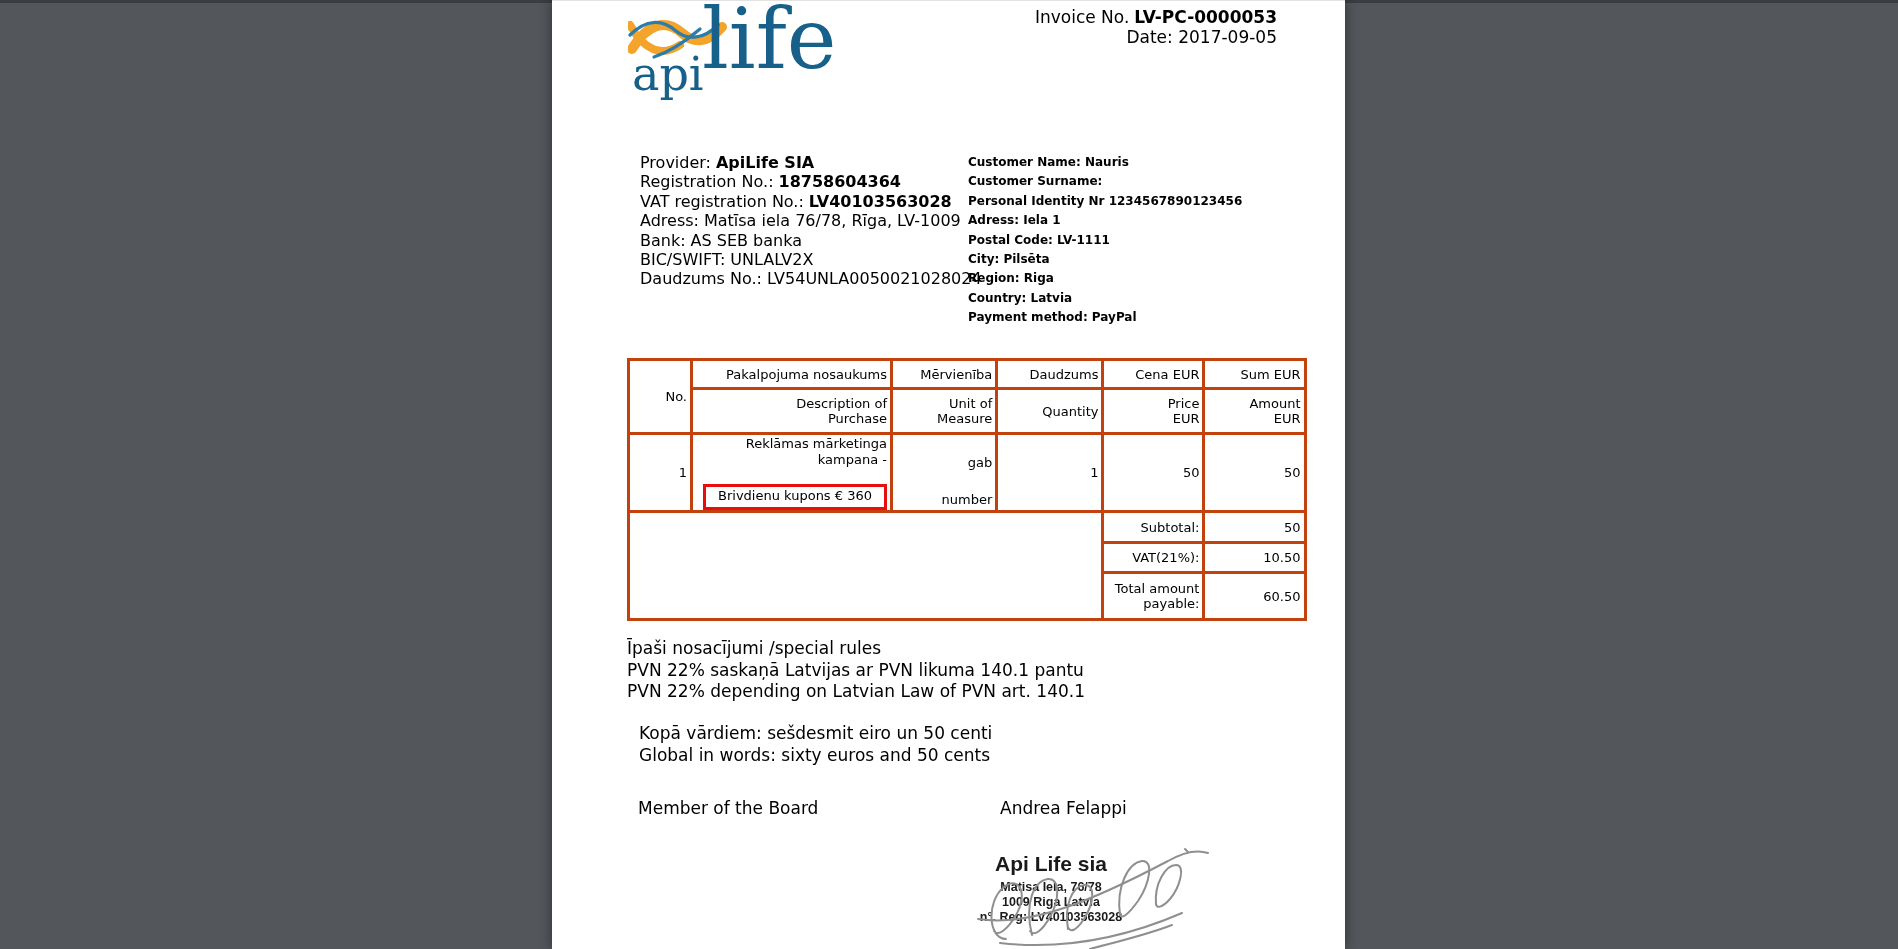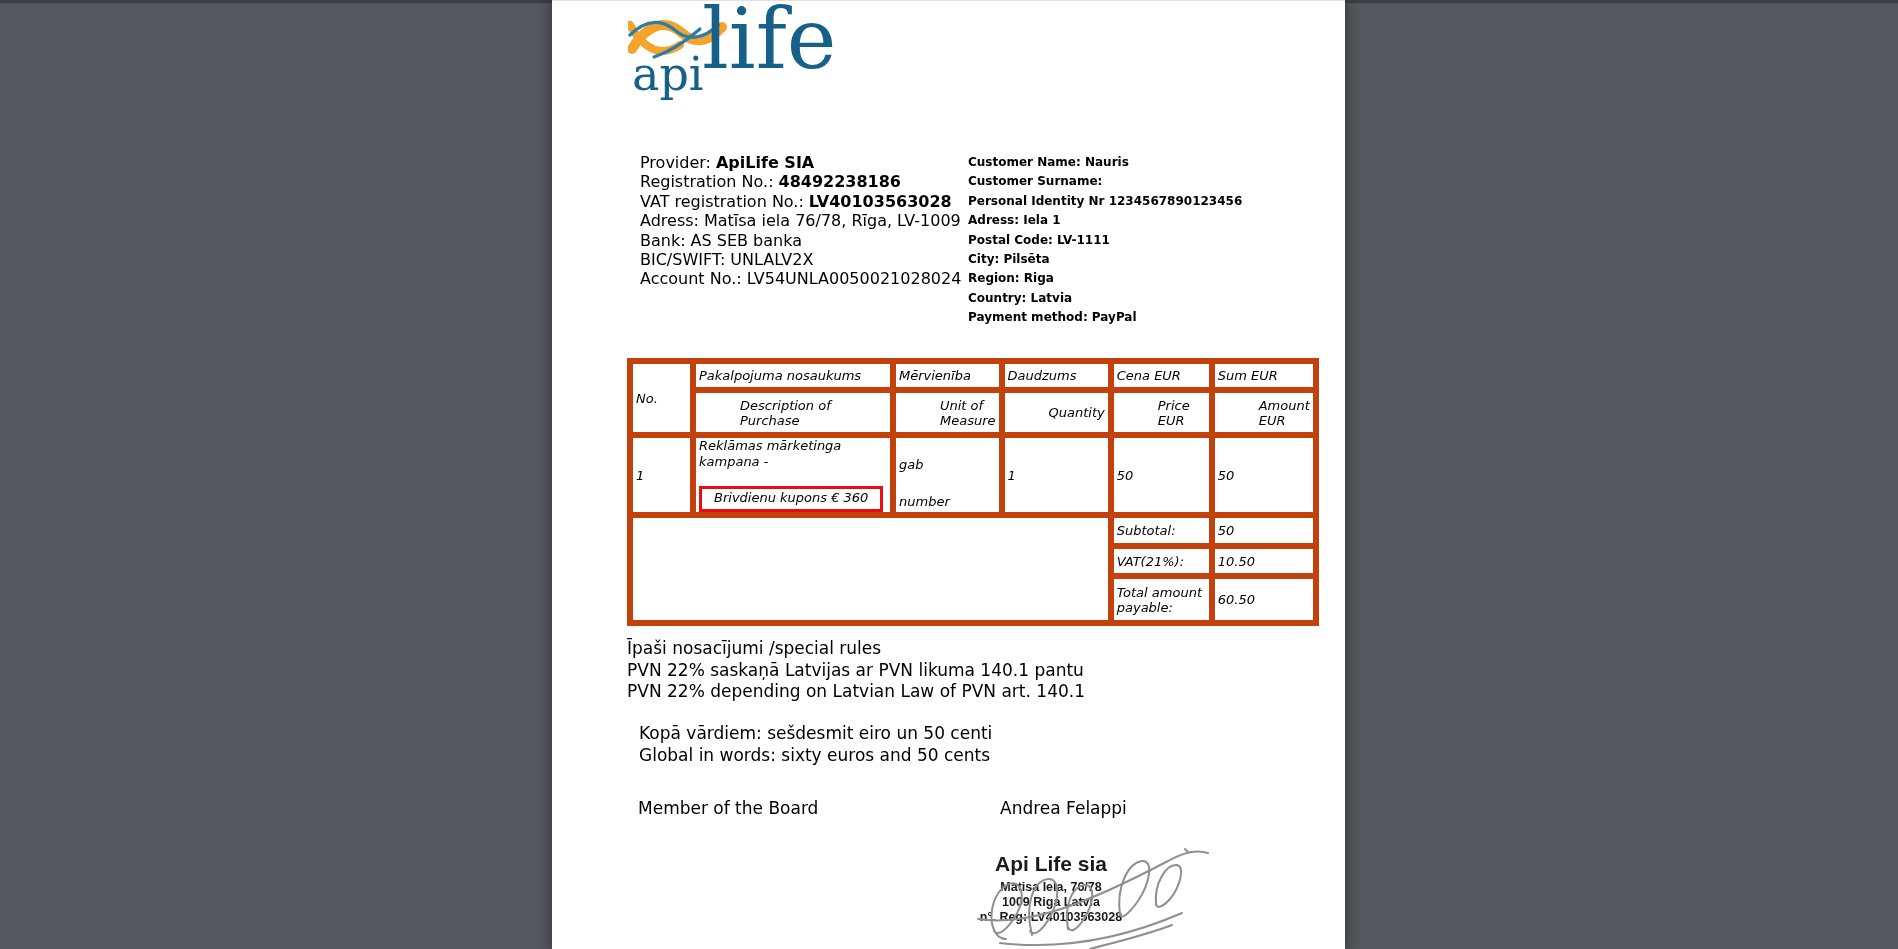--- a/index.html
+++ b/index.html
@@ -22,21 +22,21 @@
   .invheader b { margin-left:5px; }
 
   
   .provider { position:absolute; left:88px;  top:152px; font-size:16px; line-height:19.4px; }
   .customer { position:absolute; left:416px; top:152px; font-size:12px; line-height:19.4px;font-weight:bold; }
   .pl-val   { margin-left:5px; font-weight:bold; }
   .pl-val-n { margin-left:5px; }
 
   
   table.inv { position:absolute; left:75px; top:357px; border-collapse:collapse; table-layout:fixed; font-size:13px; }
-  table.inv td { border:6px solid #c2410c; text-align:left; vertical-align:middle; padding:0 3px;font-style:italic; }
+  table.inv td { border:3px solid #c2410c; text-align:right; vertical-align:middle; padding:0 3px; }
   tr.h1 td { height:29px; }
   tr.h2 td { height:45px; line-height:15px;padding-left:44px; }
   tr.item td { height:78px; }
   tr.trow1 td { height:31px; }
   tr.trow2 td { height:30px; }
   tr.trow3 td { height:47px; line-height:15px; }
   td.desc { vertical-align:top; padding-top:8px; line-height:16px; }
   .redbox { display:inline-block; border:3px solid #e90d0d; padding:1px 12px 3px; margin-top:16px; }
   td.unit { vertical-align:top; }
   td.unit .u1 { margin-top:16px; }
@@ -68,29 +68,38 @@
     <svg class="logo-waves" viewBox="0 0 100 50">
       <path d="M2,14 C16,40 34,46 52,34" stroke="#f4a32b" stroke-width="8" fill="none" stroke-linecap="round"></path>
       <path d="M4,38 C20,12 38,8 54,22 C66,33 80,32 94,16" stroke="#f4a32b" stroke-width="10" fill="none" stroke-linecap="round"></path>
       <path d="M2,24 C18,8 34,8 48,20 C60,30 76,28 90,14" stroke="#2a7cab" stroke-width="3.2" fill="none" stroke-linecap="round"></path>
       <path d="M26,46 C44,40 58,30 72,18" stroke="#2a7cab" stroke-width="3.2" fill="none" stroke-linecap="round"></path>
     </svg>
     <span class="logo-api">api</span>
     <span class="logo-life">life</span>
   </div>
 
+  <div class="invheader">
+    <div>
+      <span>Invoice No.</span><b>LV-PC-0000053</b>
+    </div>
+    <div>
+      <span>Date:</span>
+      <span>2017-09-05</span>
+    </div>
+  </div>
 
   <div class="provider">
     <div><span>Provider:</span><span class="pl-val">ApiLife SIA</span></div>
-    <div><span>Registration No.:</span><span class="pl-val">48492238186</span></div>
+    <div><span>Registration No.:</span><span class="pl-val">18758604364</span></div>
     <div><span>VAT registration No.:</span><span class="pl-val">LV40103563028</span></div>
     <div><span>Adress:</span><span class="pl-val-n">Matīsa iela 76/78, Rīga, LV-1009</span></div>
     <div><span>Bank:</span><span class="pl-val-n">AS SEB banka</span></div>
     <div><span>BIC/SWIFT:</span><span class="pl-val-n">UNLALV2X</span></div>
-    <div><span>Account No.:</span><span class="pl-val-n">LV54UNLA0050021028024</span></div>
+    <div><span>Daudzums No.:</span><span class="pl-val-n">LV54UNLA0050021028024</span></div>
   </div>
 
   <div class="customer">
     <div>Customer Name: Nauris</div>
     <div>Customer Surname:</div>
     <div>Personal Identity Nr 1234567890123456</div>
     <div>Adress: Iela 1</div>
     <div>Postal Code: LV-1111</div>
     <div>City: Pilsēta</div>
     <div>Region: Riga</div>

